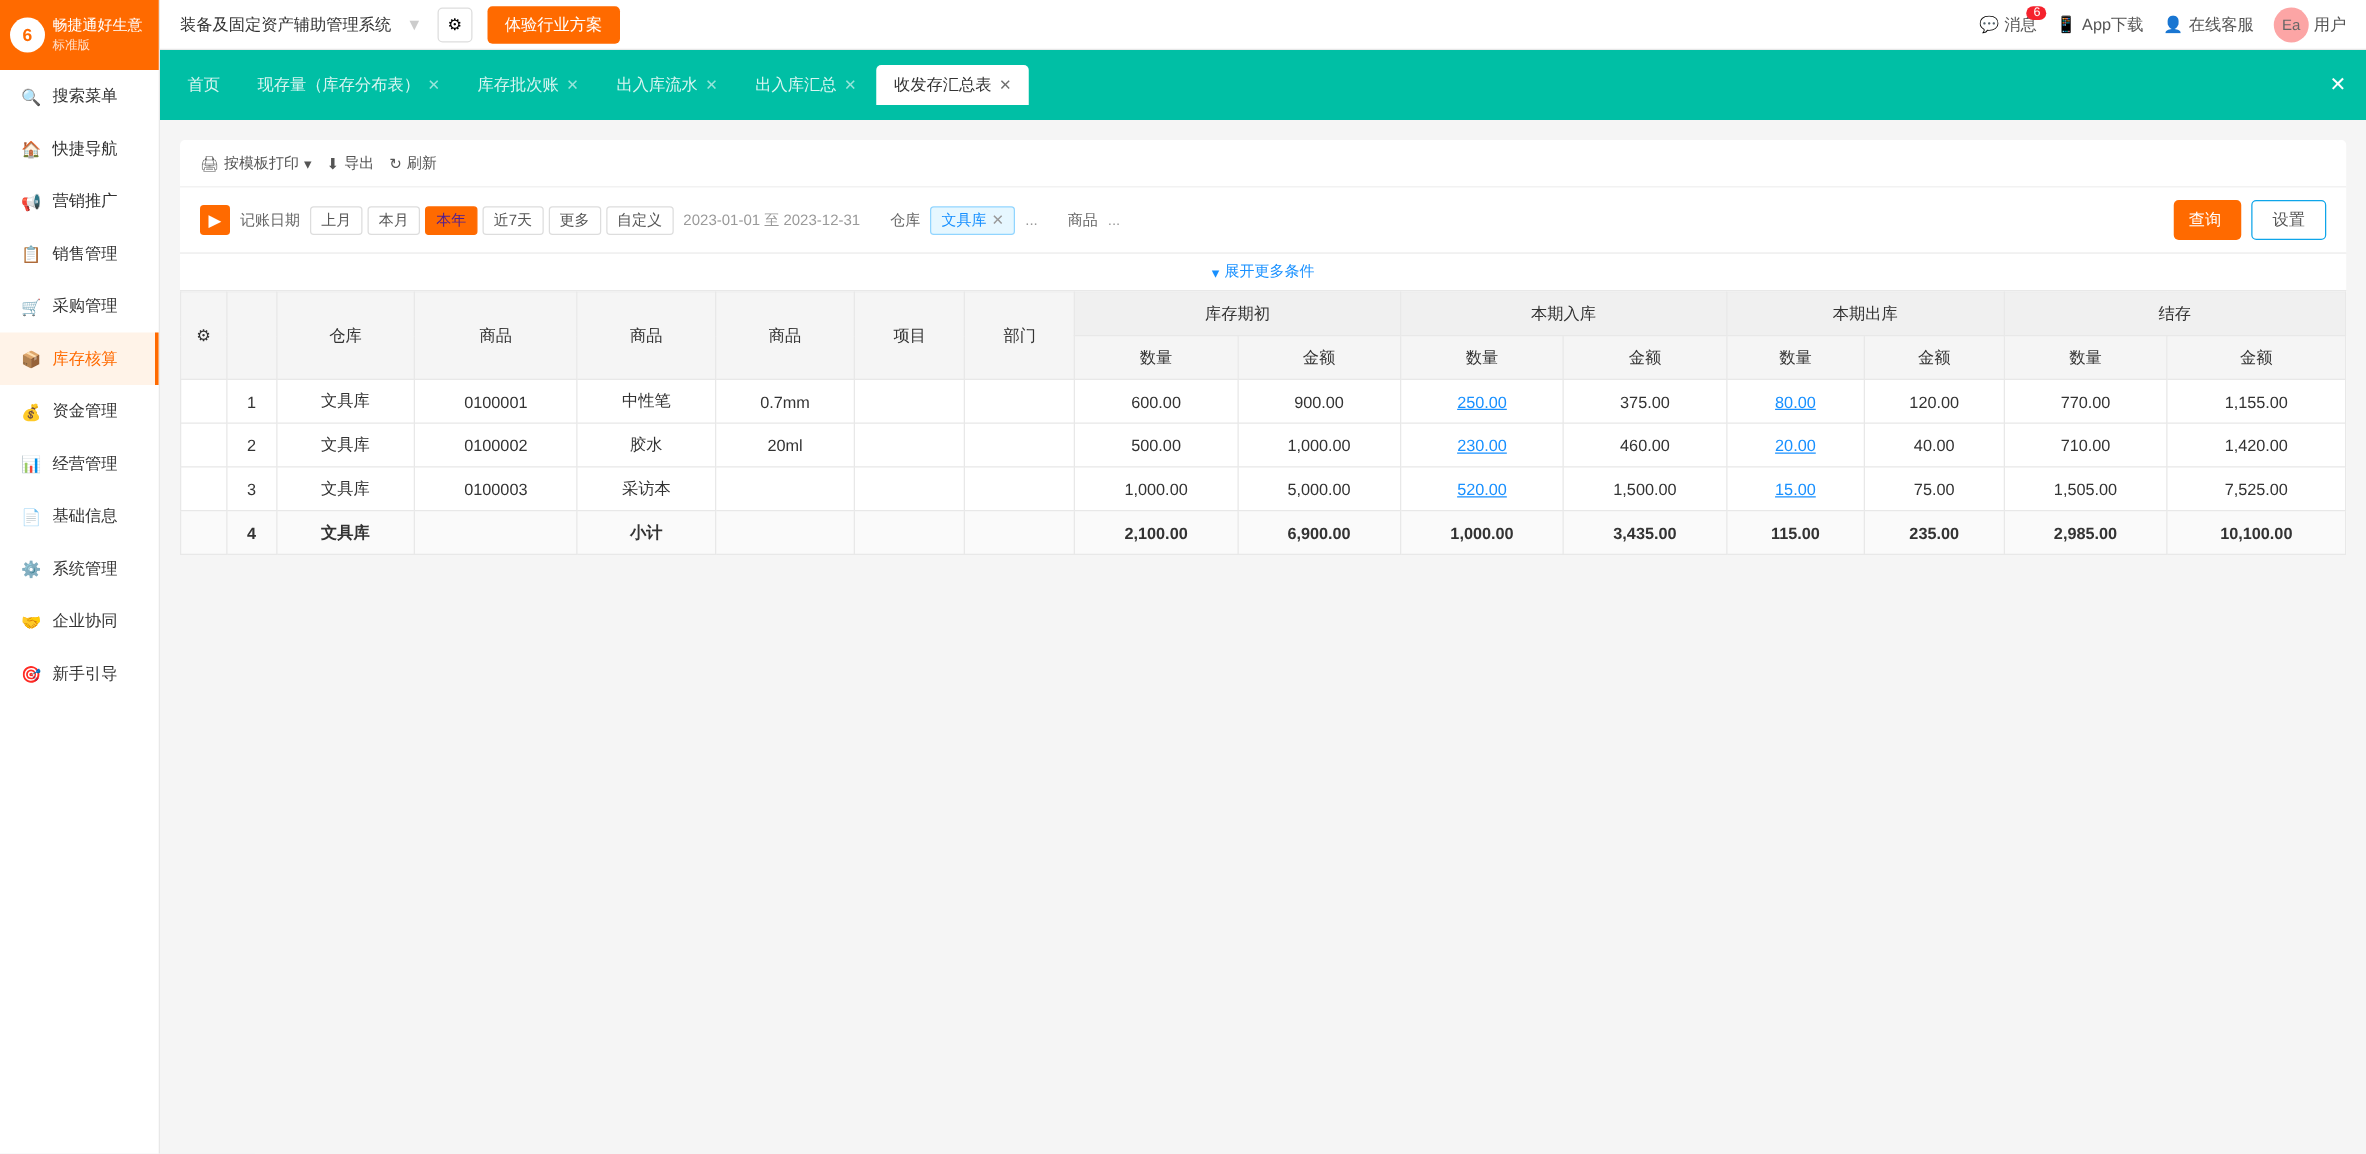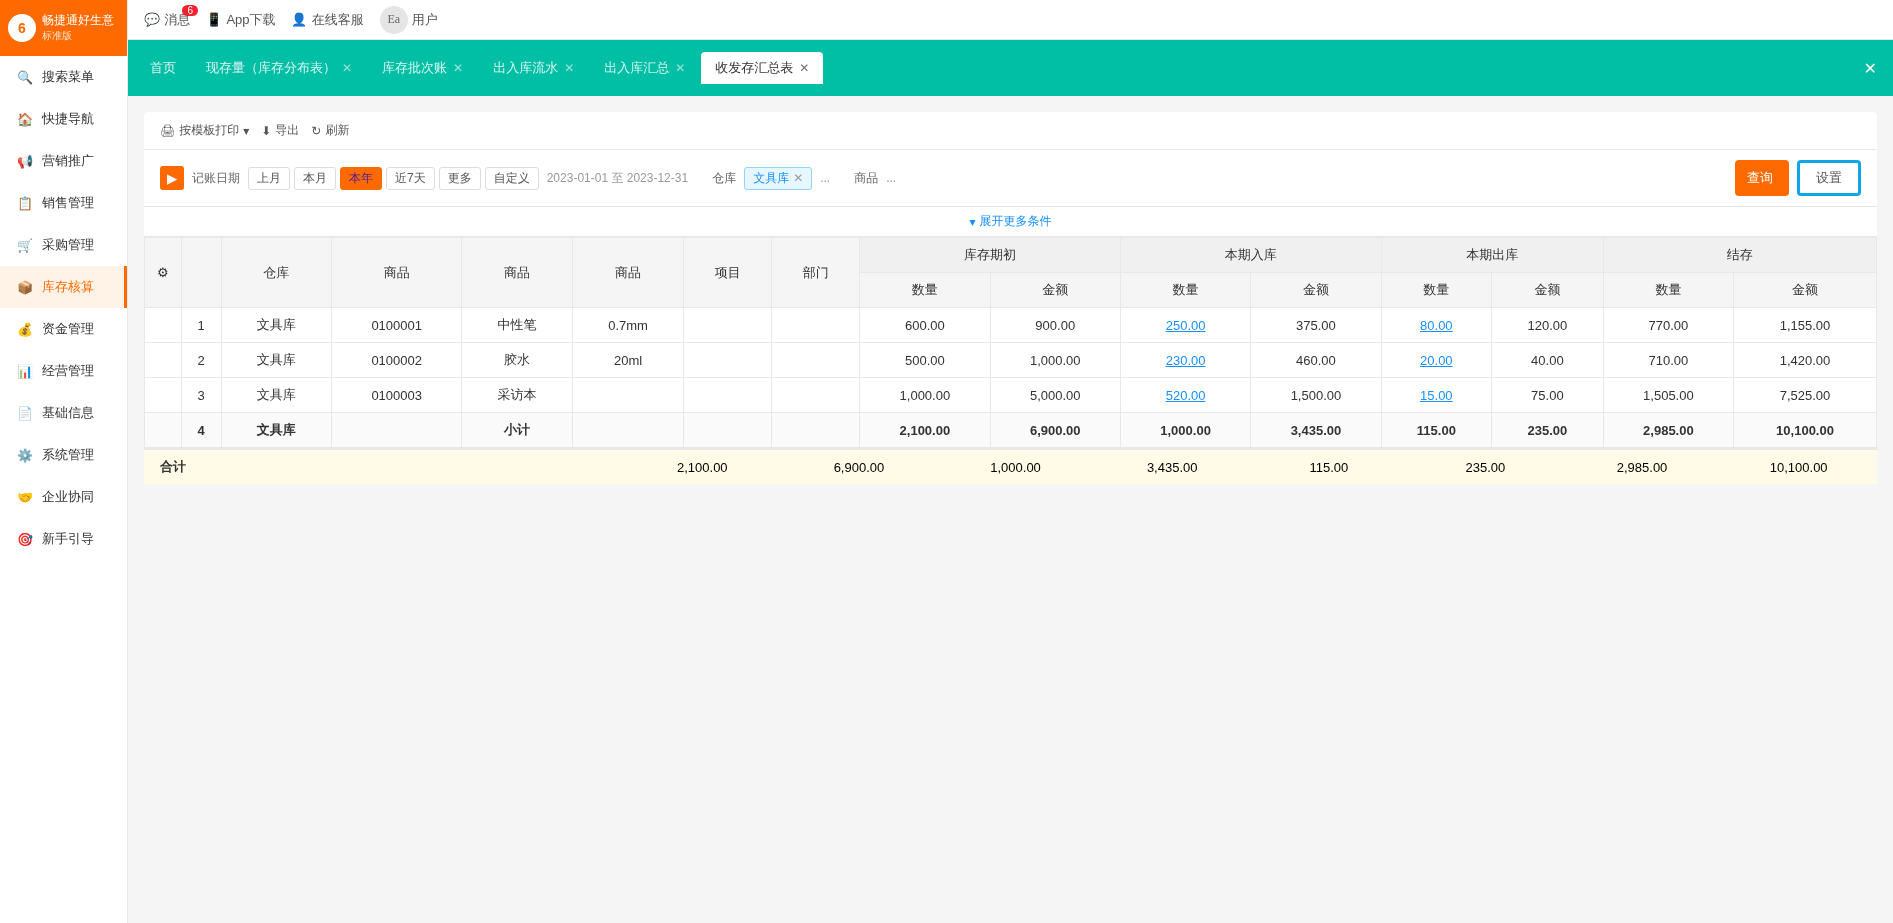--- a/index.html
+++ b/index.html
@@ -21,42 +21,42 @@
 
     
     .top-header { height: 40px; background: #fff; border-bottom: 1px solid #e8e8e8; display: flex; align-items: center; justify-content: space-between; padding: 0 16px; flex-shrink: 0; }
     .top-header-left { display: flex; align-items: center; gap: 12px; }
     .system-title { font-size: 13px; color: #333; }
     .gear-btn { width: 28px; height: 28px; border: 1px solid #ddd; border-radius: 4px; display: flex; align-items: center; justify-content: center; cursor: pointer; background: #fff; }
     .trial-btn { background: #ff6a00; color: #fff; border: none; padding: 6px 14px; border-radius: 4px; cursor: pointer; font-size: 13px; }
     .top-header-right { display: flex; align-items: center; gap: 16px; }
     .header-action { display: flex; align-items: center; gap: 4px; cursor: pointer; color: #555; font-size: 13px; position: relative; }
     .badge { position: absolute; top: -6px; right: -8px; background: #f5222d; color: #fff; border-radius: 8px; font-size: 10px; padding: 0 4px; min-width: 16px; text-align: center; }
-    .user-avatar { width: 28px; height: 28px; border-radius: 50%; background: #e5e5e5; display: flex; align-items: center; justify-content: center; font-size: 12px; color: #666; font-family: Liberation Serif, serif; }
+    .user-avatar { width: 28px; height: 28px; border-radius: 50%; background: #fca5a5; display: flex; align-items: center; justify-content: center; font-size: 12px; color: #666; }
 
     
     .tab-bar { height: 56px; background: #00bfa5; display: flex; align-items: center; padding: 0 8px; gap: 2px; flex-shrink: 0; overflow-x: auto; }
     .tab { height: 32px; padding: 0 14px; border-radius: 4px 4px 0 0; display: flex; align-items: center; gap: 6px; cursor: pointer; font-size: 13px; color: rgba(255,255,255,0.85); white-space: nowrap; }
     .tab.active { background: #fff; color: #333; border-radius: 4px 4px 0 0; }
     .tab-close { font-size: 12px; opacity: 0.7; }
     .tab-bar-close { margin-left: auto; color: #fff; font-size: 16px; cursor: pointer; padding: 4px 8px; }
 
     
     .content { flex: 1; overflow-y: auto; background: #f5f5f5; padding: 16px; }
     .page-title { font-size: 15px; font-weight: 500; color: #333; }
     .filter-label { color: #666; font-size: 12px; white-space: nowrap; }
     .date-btns { display: flex; gap: 4px; align-items: center; }
     .date-btn { padding: 2px 8px; border: 1px solid #ddd; border-radius: 3px; background: #fff; cursor: pointer; font-size: 12px; color: #555; }
     .date-btn.active { background: #ff6a00; color: #4c1d95; border-color: #ff6a00; }
     .warehouse-tag { display: flex; align-items: center; gap: 4px; background: #e6f7ff; border: 1px solid #91d5ff; border-radius: 3px; padding: 2px 8px; font-size: 12px; color: #1890ff; }
     .warehouse-tag .close { cursor: pointer; color: #999; }
     .more-btn { color: #999; font-size: 12px; cursor: pointer; border: none; background: transparent; }
     .action-btn { padding: 6px 16px; border-radius: 4px; cursor: pointer; font-size: 13px; }
     .query-btn { background: #ff6a00; color: #fff; border: none; padding-left: 12px; }
-    .settings-btn { background: #fff; color: #555; border: 3px solid #0ea5e9; }
+    .settings-btn { background: #fff; color: #555; border: 1px solid #0ea5e9; }
     .expand-btn { color: #1890ff; font-size: 12px; cursor: pointer; display: flex; align-items: center; gap: 4px; border: none; background: transparent; }
     .print-btn { display: flex; align-items: center; gap: 4px; color: #555; cursor: pointer; font-size: 12px; border: none; background: transparent; }
     .export-btn { display: flex; align-items: center; gap: 4px; color: #555; cursor: pointer; font-size: 12px; border: none; background: transparent; }
     .refresh-btn { display: flex; align-items: center; gap: 4px; color: #555; cursor: pointer; font-size: 12px; border: none; background: transparent; }
 
     
     .table-container { background: #fff; overflow-x: auto; }
     table { width: 100%; border-collapse: collapse; font-size: 13px; }
     thead tr { background: #f5f5f5; }
     thead th { padding: 8px 12px; text-align: center; border: 1px solid #e8e8e8; color: #333; font-weight: 500; white-space: nowrap; }
@@ -131,20 +131,26 @@
       <div class="sidebar-item">
         <span class="sidebar-item-icon">🎯</span>
         <span>新手引导</span>
       </div>
     </div>
 </div>
 
 <div class="main">
 
   <div class="top-header">
+    <div class="top-header-left">
+      <span class="system-title">装备及固定资产辅助管理系统</span>
+      <span style="color:#ccc">▼</span>
+      <div class="gear-btn">⚙</div>
+      <button class="trial-btn">体验行业方案</button>
+    </div>
     <div class="top-header-right">
       <div class="header-action">
         <span>💬</span>
         <span>消息</span>
         <span class="badge">6</span>
       </div>
       <div class="header-action">
         <span>📱</span>
         <span>App下载</span>
       </div>
@@ -339,28 +345,15 @@
     <td>3,435.00</td>
     <td class="">115.00</td>
     <td>235.00</td>
     <td>2,985.00</td>
     <td>10,100.00</td>
   </tr>
           </tbody>
       </table>
     </div>
 
-    <div style="background:#fffbe6;border-top:2px solid #e8e8e8;padding:8px 0;display:flex;align-items:center;">
-      <div style="min-width:480px;padding-left:16px;font-weight:bold;color:#333;">合计</div>
-      <div style="display:flex;flex:1;text-align:center;">
-        <div style="flex:1;text-align:center;font-weight:500;padding:0 8px;">2,100.00</div>
-        <div style="flex:1;text-align:center;font-weight:500;padding:0 8px;">6,900.00</div>
-        <div style="flex:1;text-align:center;font-weight:500;padding:0 8px;">1,000.00</div>
-        <div style="flex:1;text-align:center;font-weight:500;padding:0 8px;">3,435.00</div>
-        <div style="flex:1;text-align:center;font-weight:500;padding:0 8px;">115.00</div>
-        <div style="flex:1;text-align:center;font-weight:500;padding:0 8px;">235.00</div>
-        <div style="flex:1;text-align:center;font-weight:500;padding:0 8px;">2,985.00</div>
-        <div style="flex:1;text-align:center;font-weight:500;padding:0 8px;">10,100.00</div>
-      </div>
-    </div>
 
   </div>
 </div>
 
 </body></html>

